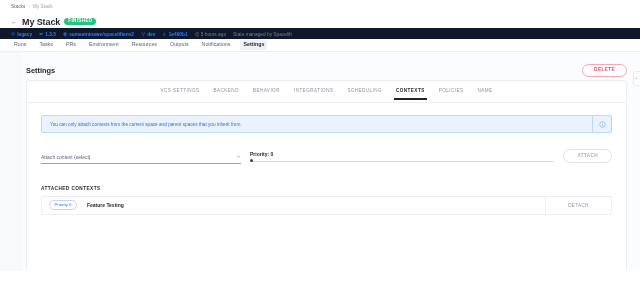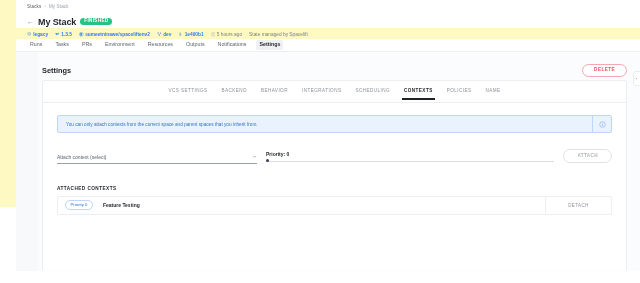--- a/index.html
+++ b/index.html
@@ -2,21 +2,21 @@
 <html><head>
 <meta charset="utf-8">
 <style>
   * { box-sizing: border-box; margin: 0; padding: 0; }
   html, body {
     width: 640px; height: 283px;
     font-family: "Liberation Sans", sans-serif;
     background: #ffffff;
     overflow: hidden;
   }
-  .app { position: relative; width: 640px; height: 207px; background: #fef9c3; padding-left: 16px; }
+  .app { position: relative; width: 640px; height: 207px; background: #0f172a; }
 
   
   .breadcrumb-bar {
     height: 12px;
     display: flex; align-items: center;
     padding-left: 11px;
     background: #fff;
   }
   .breadcrumb { display: flex; align-items: center; gap: 3px; font-size: 4.6px; letter-spacing: .1px; }
   .bc-link { color: #5c6470; }

